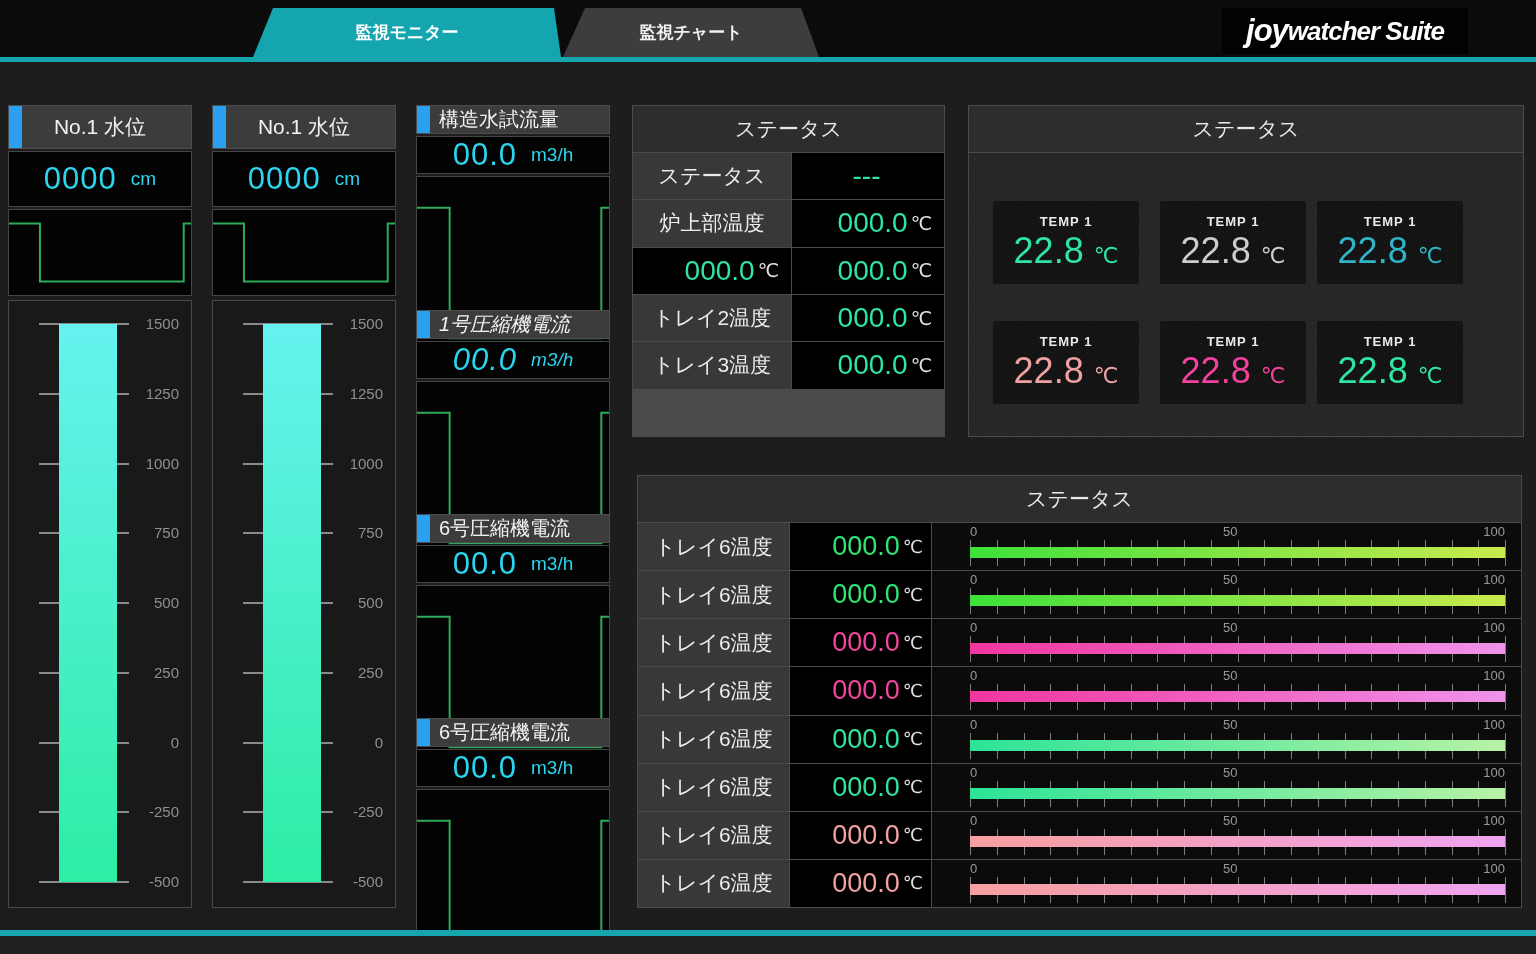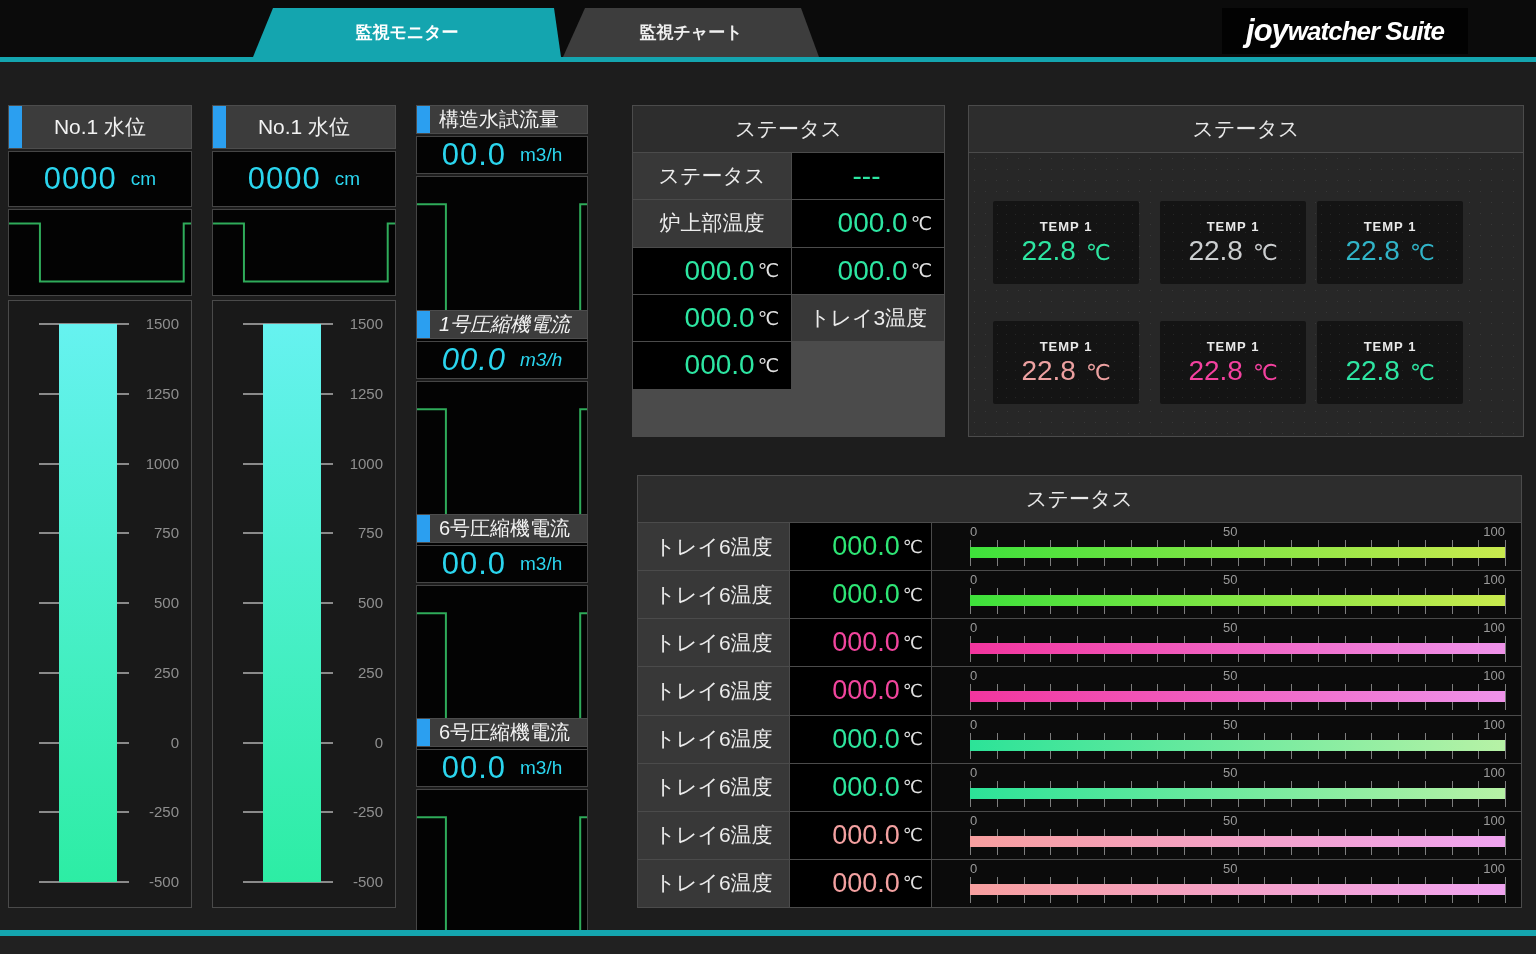--- a/index.html
+++ b/index.html
@@ -38,21 +38,21 @@
   .p-spark { margin-top:2px; background:#030303; border:1px solid #454545; }
   .p-spark svg { width:100%; height:100%; display:block; }
   
   .water-panel { position:absolute; top:105px; width:184px; height:803px; display:flex; flex-direction:column; }
   .water-panel .p-spark { height:87px; }
   .wg-gauge { margin-top:4px; flex:1; background:#191919; border:1px solid #4a4a4a; position:relative; }
   .wg-tick { position:absolute; left:30px; width:90px; height:2px; background:#8a8a8a; }
   .wg-lab  { position:absolute; left:122px; width:48px; text-align:right; color:#8f8f8f; font-size:15px; }
   .wg-bar  { position:absolute; left:50px; top:23px; width:58px; height:558px; }
   
-  .flow-panel { position:absolute; left:416px; width:172px; height:191px; display:flex; flex-direction:column; }
+  .flow-panel { position:absolute; left:416px; width:194px; height:191px; display:flex; flex-direction:column; }
   .flow-panel .p-header { justify-content:flex-start; padding-left:22px; font-size:20px; }
   .flow-panel .p-spark { flex:1; }
   
   .grid-panel { position:absolute; display:grid; gap:1px; background:#4b4b4b; border:1px solid #4b4b4b; }
   .g-header { background:#2d2d2d; display:flex; align-items:center; justify-content:center;
               color:#e8e8e8; font-size:21px; }
   .g-label { background:#383838; display:flex; align-items:center; justify-content:center;
              color:#ececec; font-size:21px; }
   .g-value { background:#000; display:flex; align-items:center; justify-content:flex-end; padding-right:12px; }
   .g-value .num { font-size:28px; }
@@ -65,21 +65,21 @@
   #temp-panel { position:absolute; left:968px; top:105px; width:556px; height:332px;
                 display:flex; flex-direction:column; border:1px solid #4b4b4b; background:#4b4b4b; }
   #temp-panel .g-header { height:46px; flex:none; }
   .temp-body { flex:1; margin-top:1px; background:#272727; position:relative;
                background-image:radial-gradient(#383838 0.8px, transparent 1px); background-size:11px 11px; }
   .temp-tile { position:absolute; width:146px; height:83px; background:#141414; border-radius:2px;
                display:flex; flex-direction:column; align-items:center; justify-content:center;
                background-image:radial-gradient(#262626 0.8px, transparent 1px); background-size:9px 9px; }
   .temp-tile .t-label { color:#eaeaea; font-size:13px; font-weight:bold; letter-spacing:1px; }
   .temp-tile .t-row { display:flex; align-items:baseline; margin-top:1px; }
-  .temp-tile .t-num { font-size:28px; }
+  .temp-tile .t-num { font-size:36px; }
   .temp-tile .t-unit { font-size:22px; margin-left:10px; }
   
   #tray-panel { left:637px; top:475px; width:885px; height:433px;
                 grid-template-columns:151px 141px 1fr; grid-template-rows:46px repeat(8,1fr); }
   #tray-panel .g-header { grid-column:1 / span 3; }
   #tray-panel .g-value { padding-right:8px; }
   #tray-panel .g-value .num { font-size:27px; }
   #tray-panel .g-value .unit { font-size:18px; }
   .bar-cell { background:#0b0b0b; position:relative; }
   .bar-scale { position:absolute; left:38px; right:16px; top:1px; display:flex;
@@ -263,20 +263,21 @@
       <div class="g-value">
         <span class="num" style="color: rgb(45, 230, 162);">000.0</span>
         <span class="unit">℃</span>
       </div>
 
       <div class="g-value">
         <span class="num" style="color: rgb(45, 230, 162);">000.0</span>
         <span class="unit">℃</span>
       </div>
 
+      <div class="g-label">トレイ2温度</div>
       <div class="g-value">
         <span class="num" style="color: rgb(45, 230, 162);">000.0</span>
         <span class="unit">℃</span>
       </div>
 
       <div class="g-label">トレイ3温度</div>
       <div class="g-value">
         <span class="num" style="color: rgb(45, 230, 162);">000.0</span>
         <span class="unit">℃</span>
       </div>

